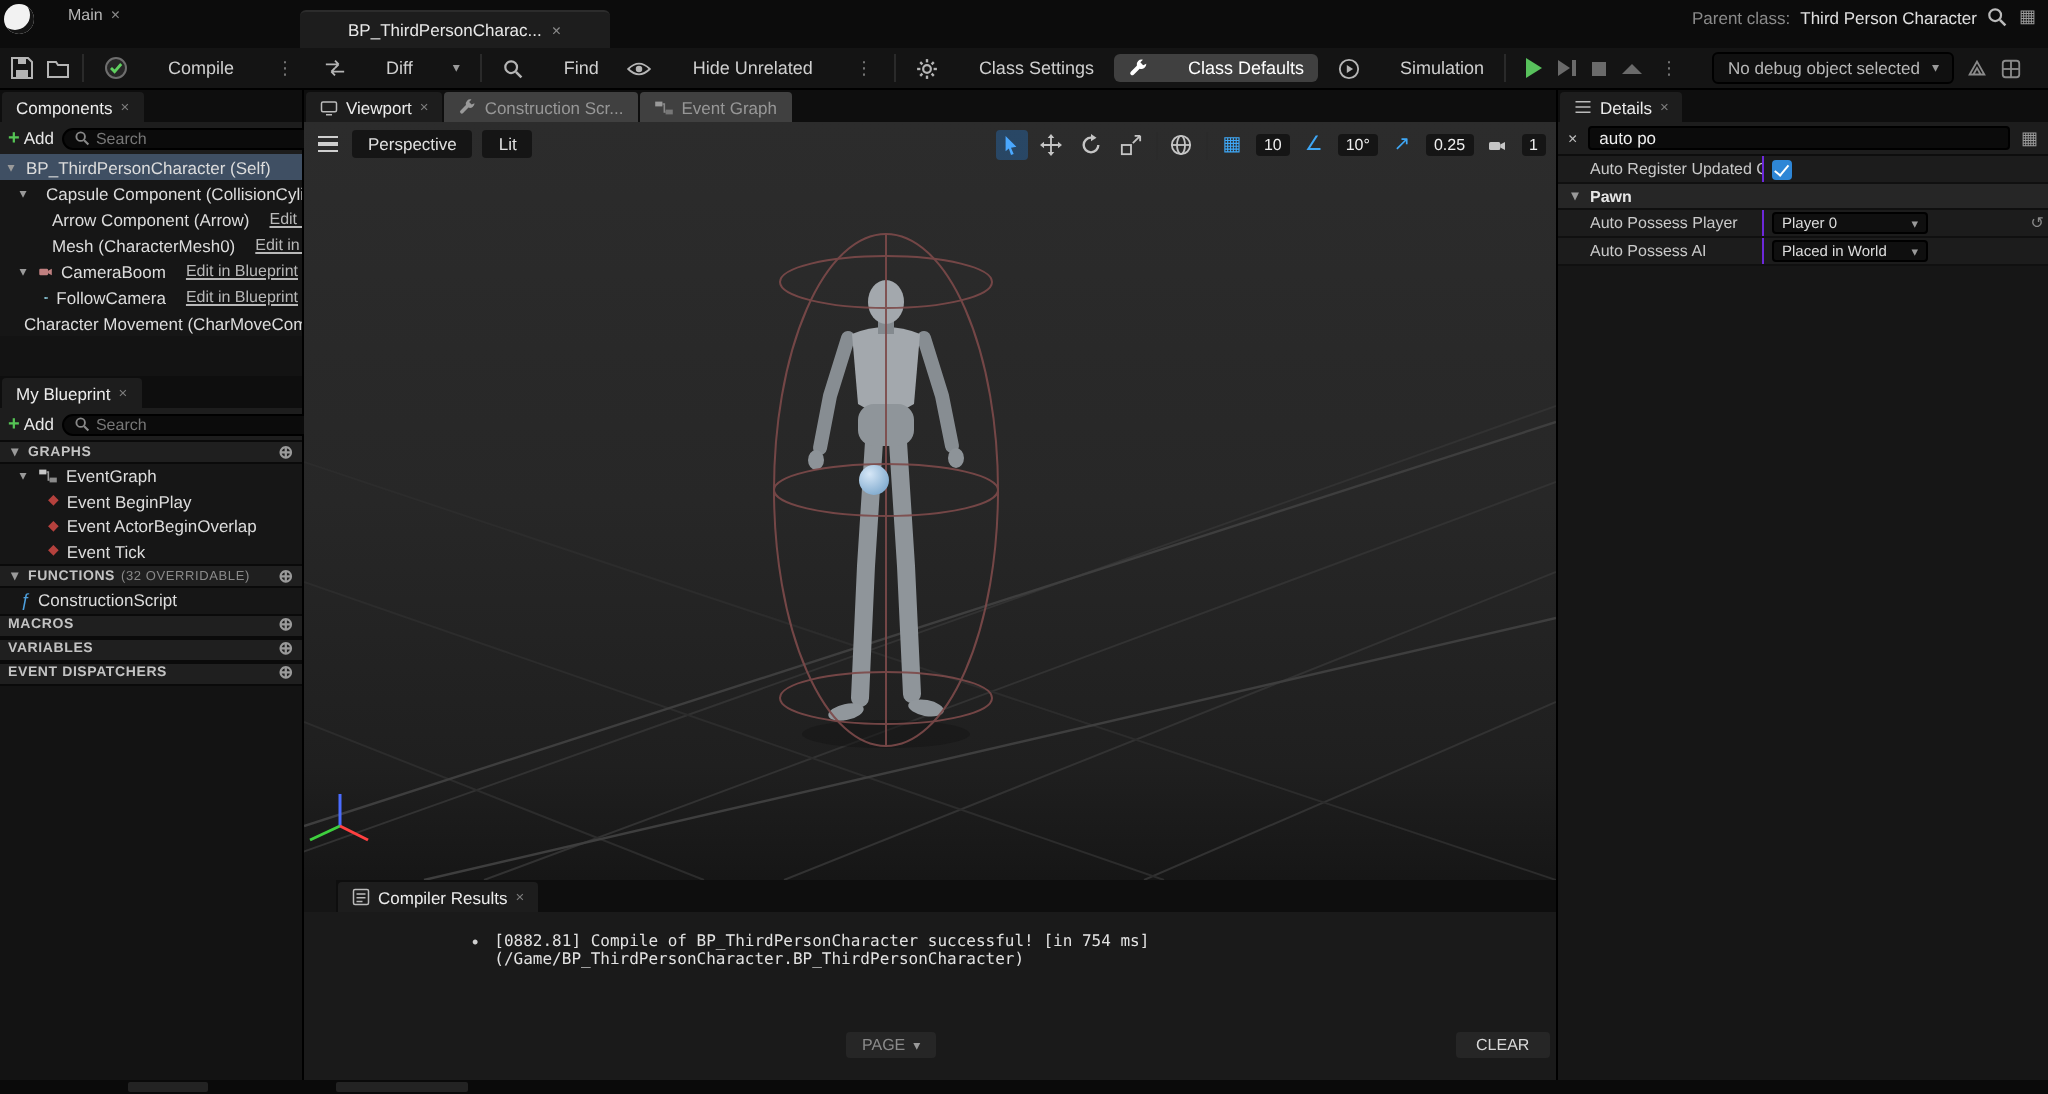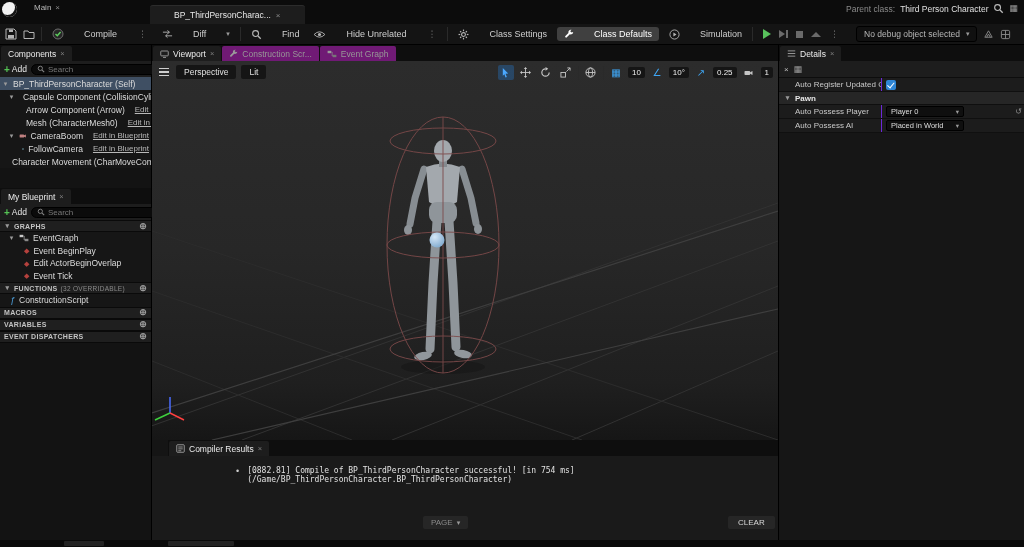--- a/index.html
+++ b/index.html
@@ -27,21 +27,21 @@
   .blue-btn{background:#404040;color:#fff;border-radius:3px;padding:2px 7px}
   .play-tri{width:0;height:0;border-left:8px solid #58c15c;border-top:5px solid transparent;border-bottom:5px solid transparent}
   .step-tri{width:0;height:0;border-left:6px solid #6a6a6a;border-top:4px solid transparent;border-bottom:4px solid transparent}
   .step-bar{width:2px;height:8px;background:#6a6a6a;margin-left:1px}
   .stop-sq{width:7px;height:7px;background:#6a6a6a}
   .eject-tri{width:0;height:0;border-bottom:5px solid #6a6a6a;border-left:5px solid transparent;border-right:5px solid transparent}
   .debug-dd{display:flex;align-items:center;gap:6px;background:#101010;border:1px solid #000;border-radius:3px;padding:2px 7px;color:#b8b8b8;font-size:8.5px;margin-left:10px}
 
   
   .tabstrip{display:flex;align-items:flex-end;background:#0e0e0e;height:16px;gap:1px;padding-left:1px}
-  .tab{display:flex;align-items:center;gap:4px;padding:0 7px;height:15px;font-size:8.5px;color:#979797;background:#701a75;border-radius:2px 2px 0 0}
+  .tab{display:flex;align-items:center;gap:4px;padding:0 7px;height:15px;font-size:8.5px;color:#979797;background:#404040;border-radius:2px 2px 0 0}
   .tab.active{background:#1d1d1d;color:#ececec}
   .tab .close{color:#7e7e7e;font-size:7.5px}
 
   
   .left{position:absolute;left:0;top:45px;width:152px;height:495px;background:#131313;border-right:1px solid #000}
   .addsearch{display:flex;align-items:center;gap:4px;height:16px;background:#1d1d1d;padding:0 4px}
   .add-btn{display:flex;align-items:center;gap:2px;color:#e8e8e8;font-size:8.5px}
   .add-plus{color:#55c455;font-weight:bold;font-size:10px}
   .searchbox{flex:1;display:flex;align-items:flex-start;gap:3px;background:#0b0b0b;border:1px solid #000;border-radius:8px;height:11px;padding:0 5px}
   .searchbox input{flex:1;background:transparent;border:none;outline:none;color:#ddd;font-size:8px;font-family:"Liberation Sans",sans-serif;min-width:0}
@@ -348,21 +348,21 @@
         <path d="M5,2.5 H6.2 V7.5 H7" stroke="#9a9a9a" fill="none"></path>
       </svg>
     <span>EventGraph</span>
   </div>
   <div class="mb-row" style="padding-left:24px">
     <span class="diamond">◆</span>
     <span>Event BeginPlay</span>
   </div>
   <div class="mb-row" style="padding-left:24px">
     <span class="diamond">◆</span>
-    <span>Edit ActorBeginOverlap</span>
+    <span>Event ActorBeginOverlap</span>
   </div>
   <div class="mb-row" style="padding-left:24px">
     <span class="diamond">◆</span>
     <span>Event Tick</span>
   </div>
 
   <div class="mb-sec">
     <span class="caret">▾</span>
     <span>FUNCTIONS</span>
     <span class="mb-note">(32 OVERRIDABLE)</span>
@@ -574,20 +574,21 @@
           <line x1="1" y1="2.5" x2="11" y2="2.5" stroke="#bbb"></line>
           <line x1="1" y1="6" x2="11" y2="6" stroke="#bbb"></line>
           <line x1="1" y1="9.5" x2="11" y2="9.5" stroke="#bbb"></line>
         </svg>
       <span>Details</span>
       <span class="close">×</span>
     </div>
   </div>
   <div class="dsearch-row">
     <span class="clear-x">×</span>
+    <input class="dsearch" value="auto po" style="">
     <span class="grid-ico">▦</span>
   </div>
 
   <div class="prow">
     <div class="plabel">Auto Register Updated Compo...</div>
     <div class="pval">
       <div class="checkbox"></div>
     </div>
   </div>
 

